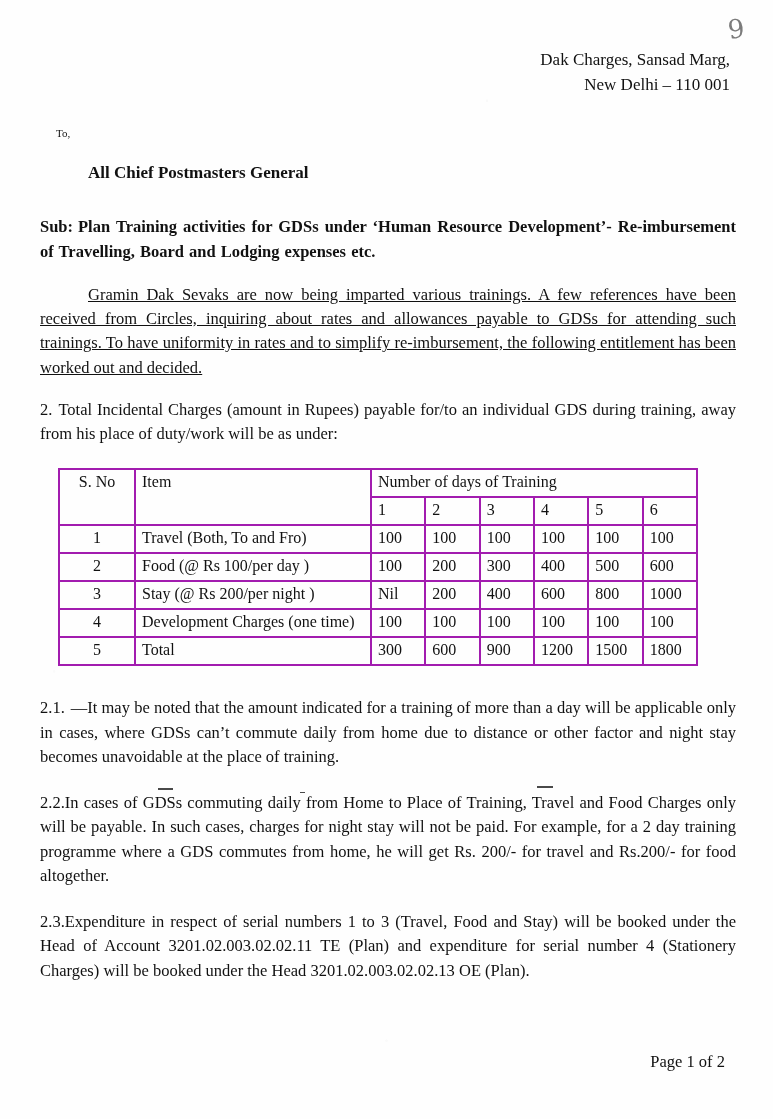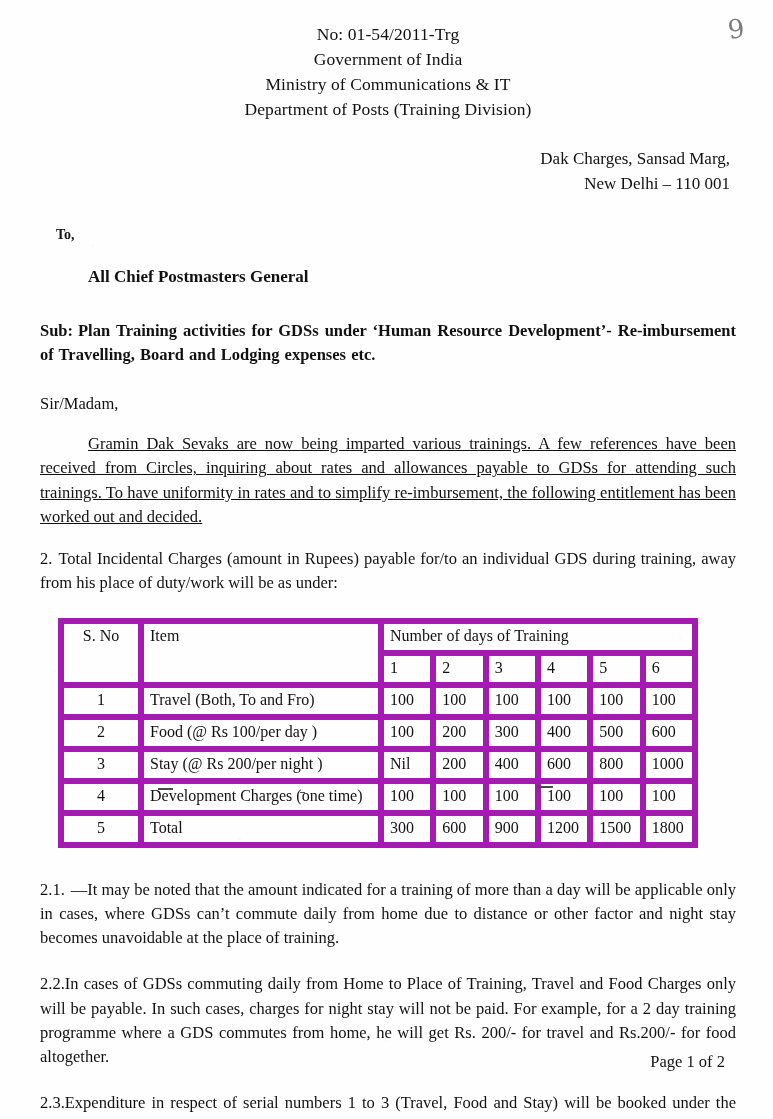--- a/index.html
+++ b/index.html
@@ -65,22 +65,22 @@
     margin-top: 26px;
     text-align: right;
     font-size: 17px;
     line-height: 1.45;
     padding-right: 6px;
   }
   .addr-date .lbl { margin-right: 18px; }
 
   .to-line {
     margin-top: 30px;
-    font-size: 14px;
-    font-weight: bold;
+    font-size: 11px;
+    font-weight: normal;
     padding-left: 16px;
   }
   .recipient {
     margin-top: 24px;
     padding-left: 48px;
     font-size: 17px;
     font-weight: bold;
   }
 
   .subject {
@@ -111,21 +111,21 @@
   
   .tbl-wrap { margin-top: 22px; padding-left: 18px; }
   table.charges {
     border-collapse: collapse;
     width: 640px;
     font-size: 16px;
     table-layout: fixed;
   }
   table.charges th,
   table.charges td {
-    border: 6px solid #a21caf;
+    border: 2px solid #a21caf;
     padding: 2px 6px;
     text-align: left;
     font-weight: normal;
     vertical-align: top;
     line-height: 1.3;
     height: 22px;
   }
   .col-sno   { width: 62px; text-align: center !important; }
   .col-item  { width: 222px; }
   .col-day   { width: 59px; }
@@ -157,39 +157,32 @@
 <body>
 
 <div class="page">
 
   <div class="scan-noise"></div>
 
   <div class="hand-mark">9</div>
 
   <div class="content">
 
-    <div class="letterhead">
-      <div>No: 01-54/2011-Trg</div>
-      <div>Government of India</div>
-      <div>Ministry of Communications &amp; IT</div>
-      <div>Department of Posts (Training Division)</div>
-    </div>
 
     <div class="addr-block">
       <div>Dak Charges, Sansad Marg,</div>
       <div>New Delhi – 110 001</div>
     </div>
 
     <div class="to-line">To,</div>
 
     <div class="recipient">All Chief Postmasters General</div>
 
     <div class="subject"><span class="sub-lbl">Sub:</span><span>Plan Training activities for GDSs under ‘Human Resource Development’- Re-imbursement of Travelling, Board and Lodging expenses etc.</span></div>
 
-    <div class="salutation">Sir/Madam,</div>
 
     <p class="body-par indent-par">Gramin Dak Sevaks are now being imparted various trainings.  A few references have been received from Circles, inquiring about rates and allowances payable to GDSs for attending such trainings. To have uniformity in rates and to simplify re-imbursement, the following entitlement has been worked out and decided.</p>
 
     <p class="body-par"><span class="num">2.</span><span>Total Incidental Charges (amount in Rupees) payable for/to an individual GDS during training, away from his  place of duty/work will be as under:</span></p>
 
     <div class="tbl-wrap">
       <table class="charges">
         <thead>
           <tr>
             <th class="col-sno hdr-sno" rowspan="2">S. No</th>

